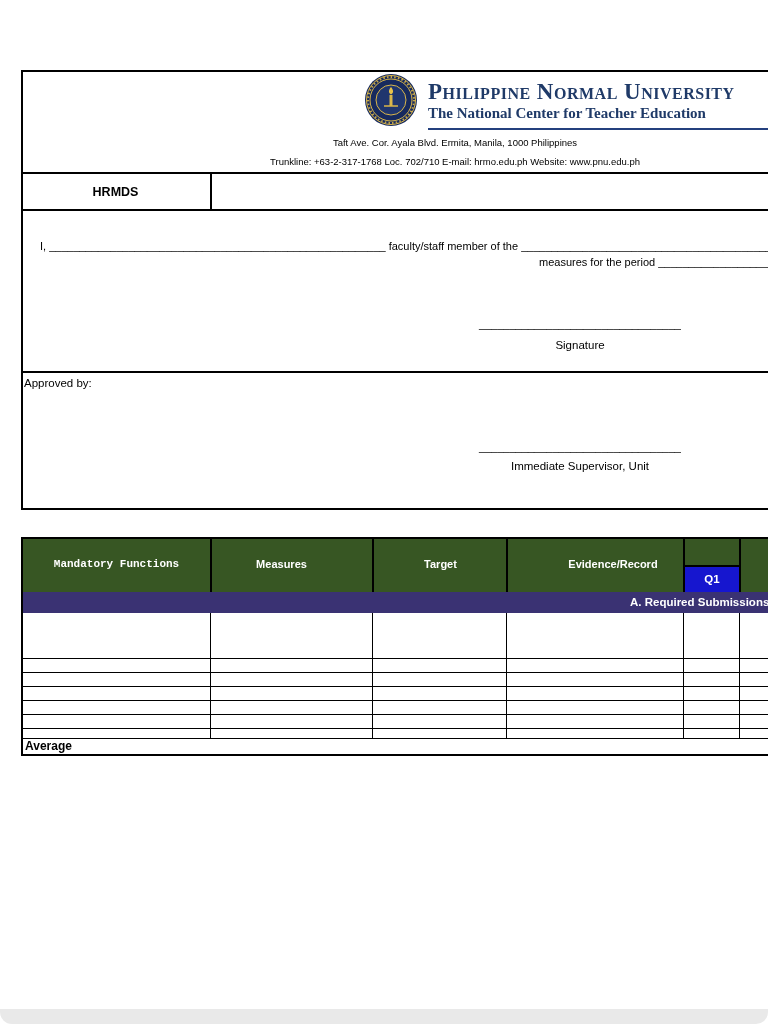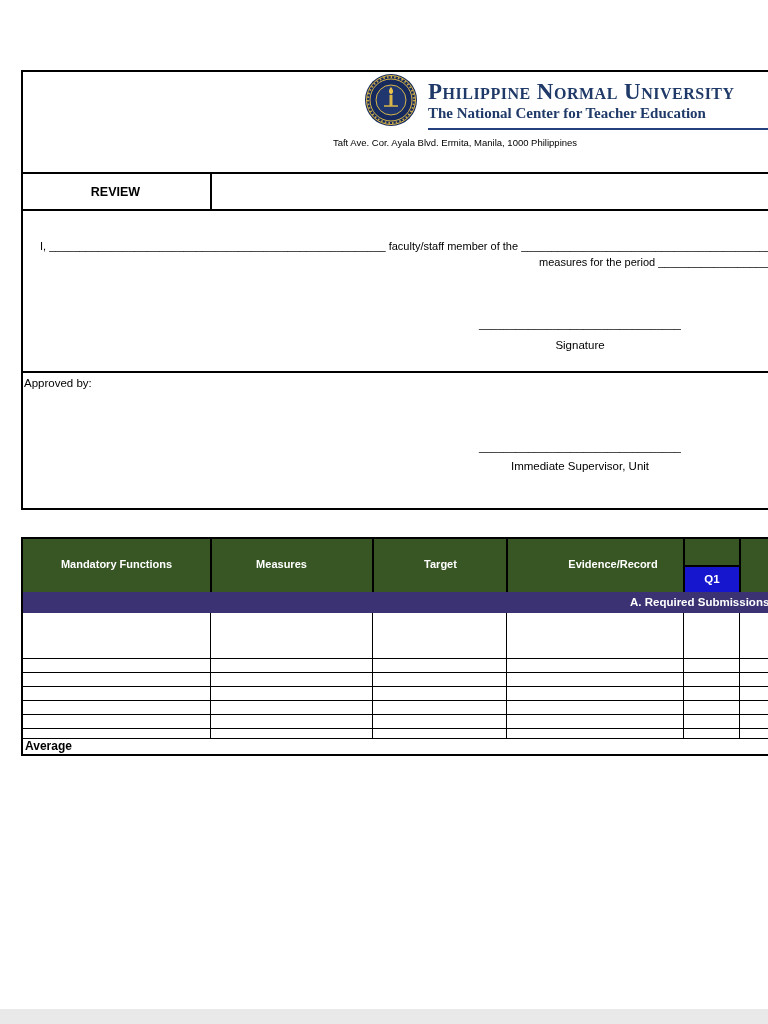--- a/index.html
+++ b/index.html
@@ -1,19 +1,19 @@
 <!DOCTYPE html>
 <html><head>
 <meta charset="utf-8">
 <style>
   * { margin:0; padding:0; box-sizing:border-box; }
   html,body { background:#ffffff; }
   .page {
     position:relative; width:768px; height:1024px; overflow:hidden;
-    background:#ffffff; font-family:"Liberation Sans", sans-serif; color:#000;
+    background:#ffffff; font-family:"Liberation Sans", sans-serif; color:#000;border-radius:12px;
   }
   
   .doc-border { position:absolute; left:21px; top:70px; width:758px; height:440px; border:2px solid #000; background:#fff; }
   .logo { position:absolute; left:364px; top:73px; width:54px; height:54px; }
   .univ-name {
     position:absolute; left:428px; top:79px;
     font-family:"Liberation Serif", serif; font-size:23px; font-weight:bold;
     font-variant:small-caps; letter-spacing:0.5px; color:#1f3a68; white-space:nowrap;
   }
   .tagline {
@@ -37,21 +37,21 @@
   .sig-label { position:absolute; left:580px; top:339px; transform:translateX(-50%); font-size:11.5px; }
   .mid-rule { position:absolute; left:22px; top:371px; width:757px; height:2px; background:#000; }
   .approved-label { position:absolute; left:24px; top:377px; font-size:11.5px; }
   .sup-line { position:absolute; left:580px; top:441px; transform:translateX(-50%); font-size:11px; white-space:nowrap; }
   .sup-label { position:absolute; left:580px; top:460px; transform:translateX(-50%); font-size:11.5px; }
 
   
   .tbl-border { position:absolute; left:21px; top:537px; width:758px; height:219px; border:2px solid #000; background:#fff; }
   .green-band { position:absolute; left:23px; top:539px; width:756px; height:53px; background:#375623; }
   .th { position:absolute; top:558px; color:#fff; font-weight:bold; font-size:11px; text-align:center; }
-  .th0 { left:23px;  width:187px; }
+  .th0 { left:23px;  width:187px;font-family:Liberation Mono, monospace; }
   .th1 { left:211px; width:141px; }
   .th2 { left:374px; width:133px; }
   .th3 { left:508px; width:175px;padding-left:35px; }
   .hv { position:absolute; top:539px; width:2px; height:53px; background:#000; }
   .hv1 { left:210px; } .hv2 { left:372px; } .hv3 { left:506px; } .hv4 { left:683px; } .hv5 { left:739px; }
   .q1-cell {
     position:absolute; left:685px; top:565px; width:54px; height:27px;
     background:#1616cf; border-top:2px solid #000;
     color:#fff; font-weight:bold; font-size:11.5px; text-align:center; line-height:25px;
   }
@@ -85,25 +85,26 @@
       <rect x="25.5" y="22" width="3" height="11" fill="#d9b64a"></rect>
       <path d="M27 14 C29.5 17 30 19.5 27 21.5 C24 19.5 24.5 17 27 14 Z" fill="#e8c24a"></path>
       <path d="M20 33 h14" stroke="#d9b64a" stroke-width="1.5"></path>
     </svg>
   </div>
 
   <div class="univ-name">Philippine Normal University</div>
   <div class="tagline">The National Center for Teacher Education</div>
   <div class="blue-rule"></div>
   <div class="addr-line">Taft Ave. Cor. Ayala Blvd. Ermita, Manila, 1000 Philippines</div>
+  <div class="contact-line">Trunkline: +63-2-317-1768 Loc. 702/710 E-mail: hrmo.edu.ph Website: www.pnu.edu.ph</div>
 
   <div class="office-row-top"></div>
   <div class="office-row-bottom"></div>
   <div class="office-cell-divider"></div>
-  <div class="office-label">REVIEW</div>
+  <div class="office-label">HRMDS</div>
 
   <div class="intro-line">I, _______________________________________________________ faculty/staff member of the ____________________________________________</div>
   <div class="period-line">measures for the period _______________________</div>
   <div class="sig-line">_________________________________</div>
   <div class="sig-label">Signature</div>
   <div class="mid-rule"></div>
   <div class="approved-label">Approved by:</div>
   <div class="sup-line">_________________________________</div>
   <div class="sup-label">Immediate Supervisor, Unit</div>
 

